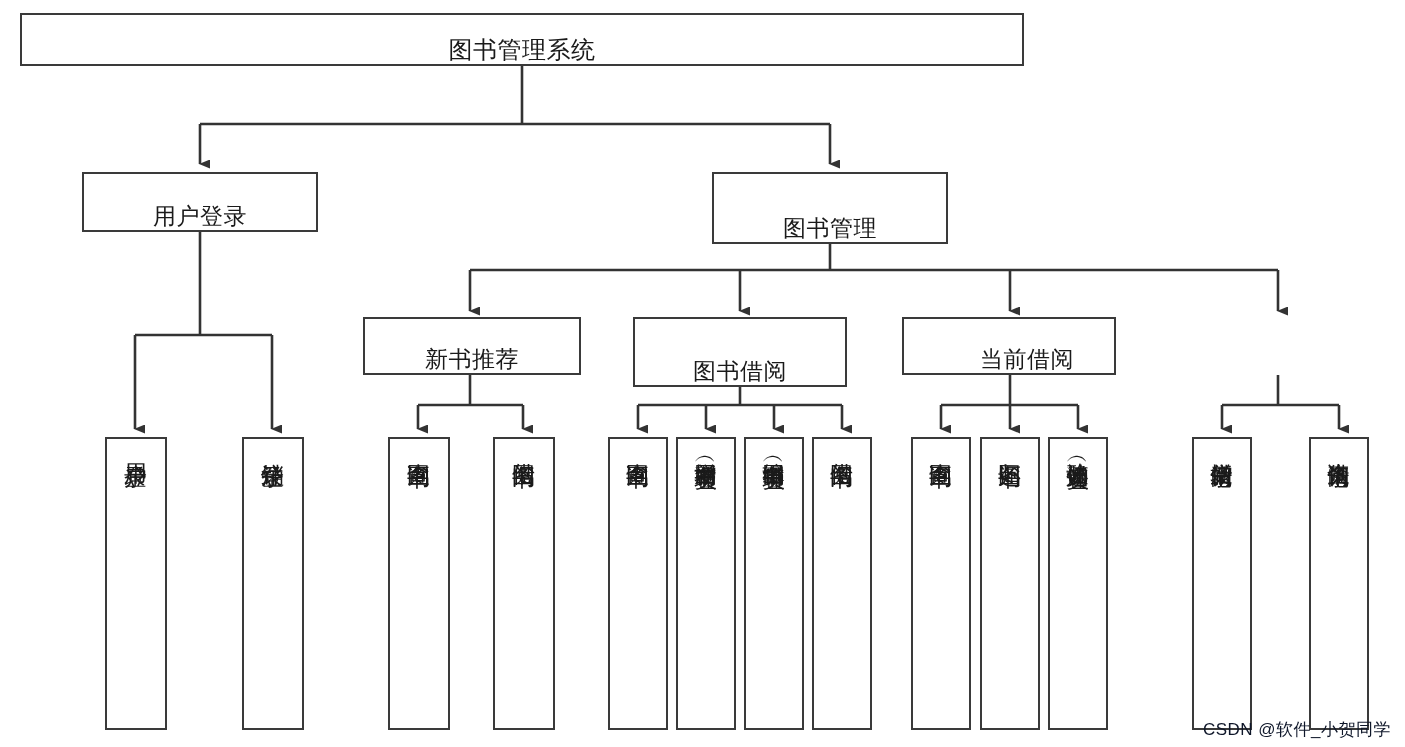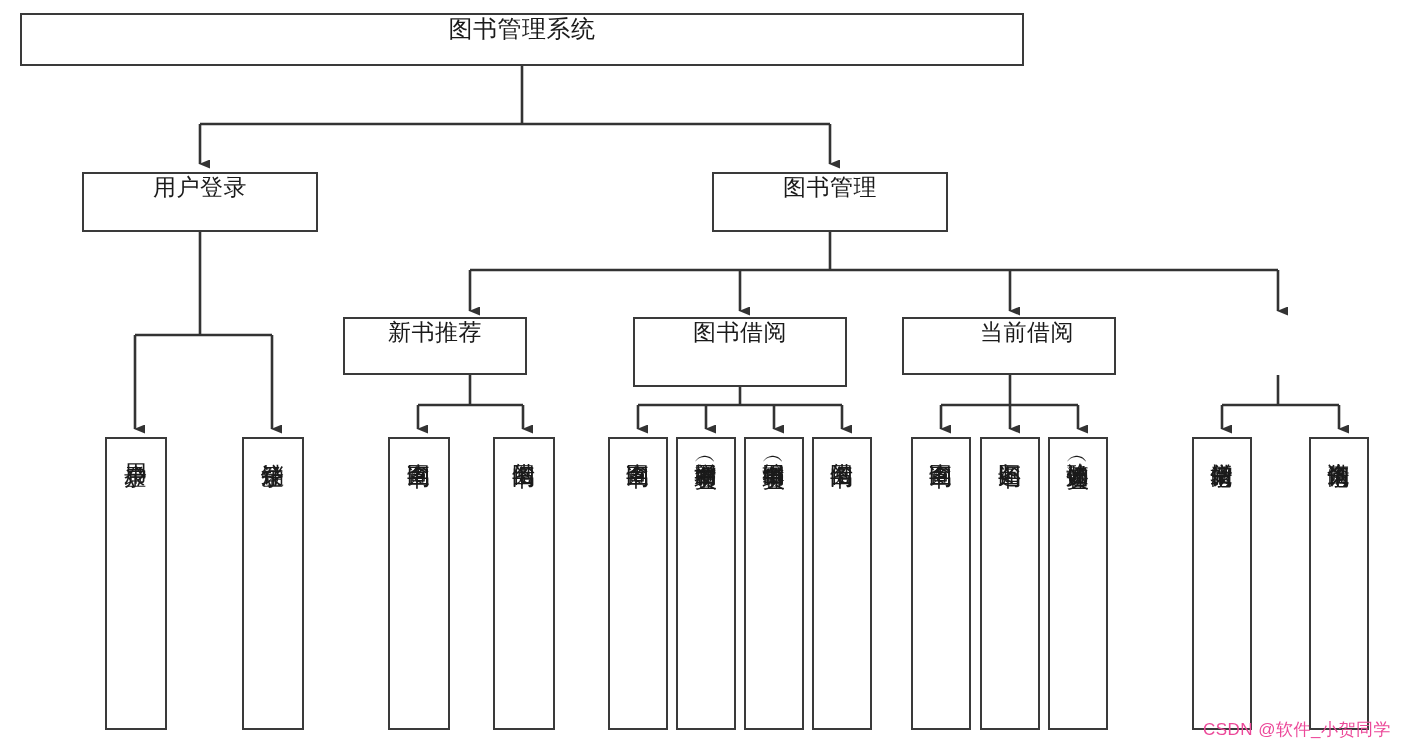--- a/index.html
+++ b/index.html
@@ -24,21 +24,21 @@
     top: 0;
     width: 1405px;
     height: 747px;
   }
   .node {
     position: absolute;
     box-sizing: border-box;
     background: #ffffff;
     border: 2px solid #3a3a3a;
     display: flex;
-    align-items: flex-start;
+    align-items: flex-end;
     justify-content: center;
     color: #1a1a1a;
   }
   .node-label {
     display: block;
     text-align: center;
     line-height: 1.18;
     letter-spacing: 0.5px;
     white-space: nowrap;
   }
@@ -62,21 +62,21 @@
     margin: 0 auto;
   }
   .node.vertical.tall .node-label {
     font-size: 22px;
   }
   #watermark {
     position: absolute;
     right: 14px;
     bottom: 6px;
     font-size: 17px;
-    color: #ec4899;
+    color: #0f172a;
     letter-spacing: 0.5px;
     user-select: none;
     white-space: nowrap;
   }
 </style>
 </head>
 <body>
 
 <div id="diagram-root">
 
@@ -130,25 +130,25 @@
     </g>
   </svg>
 
   <div class="node horizontal root" style="left:20px; top:13px; width:1004px; height:53px;">
     <span class="node-label">图书管理系统</span>
   </div>
 
   <div class="node horizontal" style="left:82px; top:172px; width:236px; height:60px;">
     <span class="node-label">用户登录</span>
   </div>
-  <div class="node horizontal" style="left:712px; top:172px; width:236px; height:60px;">
+  <div class="node horizontal" style="left:712px; top:172px; width:236px; height:72px;">
     <span class="node-label">图书管理</span>
   </div>
 
-  <div class="node horizontal" style="left:343px; top:317px; width:184px; height:58px;">
+  <div class="node horizontal" style="left:363px; top:317px; width:218px; height:58px;">
     <span class="node-label">新书推荐</span>
   </div>
   <div class="node horizontal" style="left:633px; top:317px; width:214px; height:70px;">
     <span class="node-label">图书借阅</span>
   </div>
   <div class="node horizontal" style="left:902px; top:317px; width:214px; height:58px;padding-left:36px;">
     <span class="node-label">当前借阅</span>
   </div>
 
   <div class="node vertical" style="left:105px; top:437px; width:62px; height:293px;">

